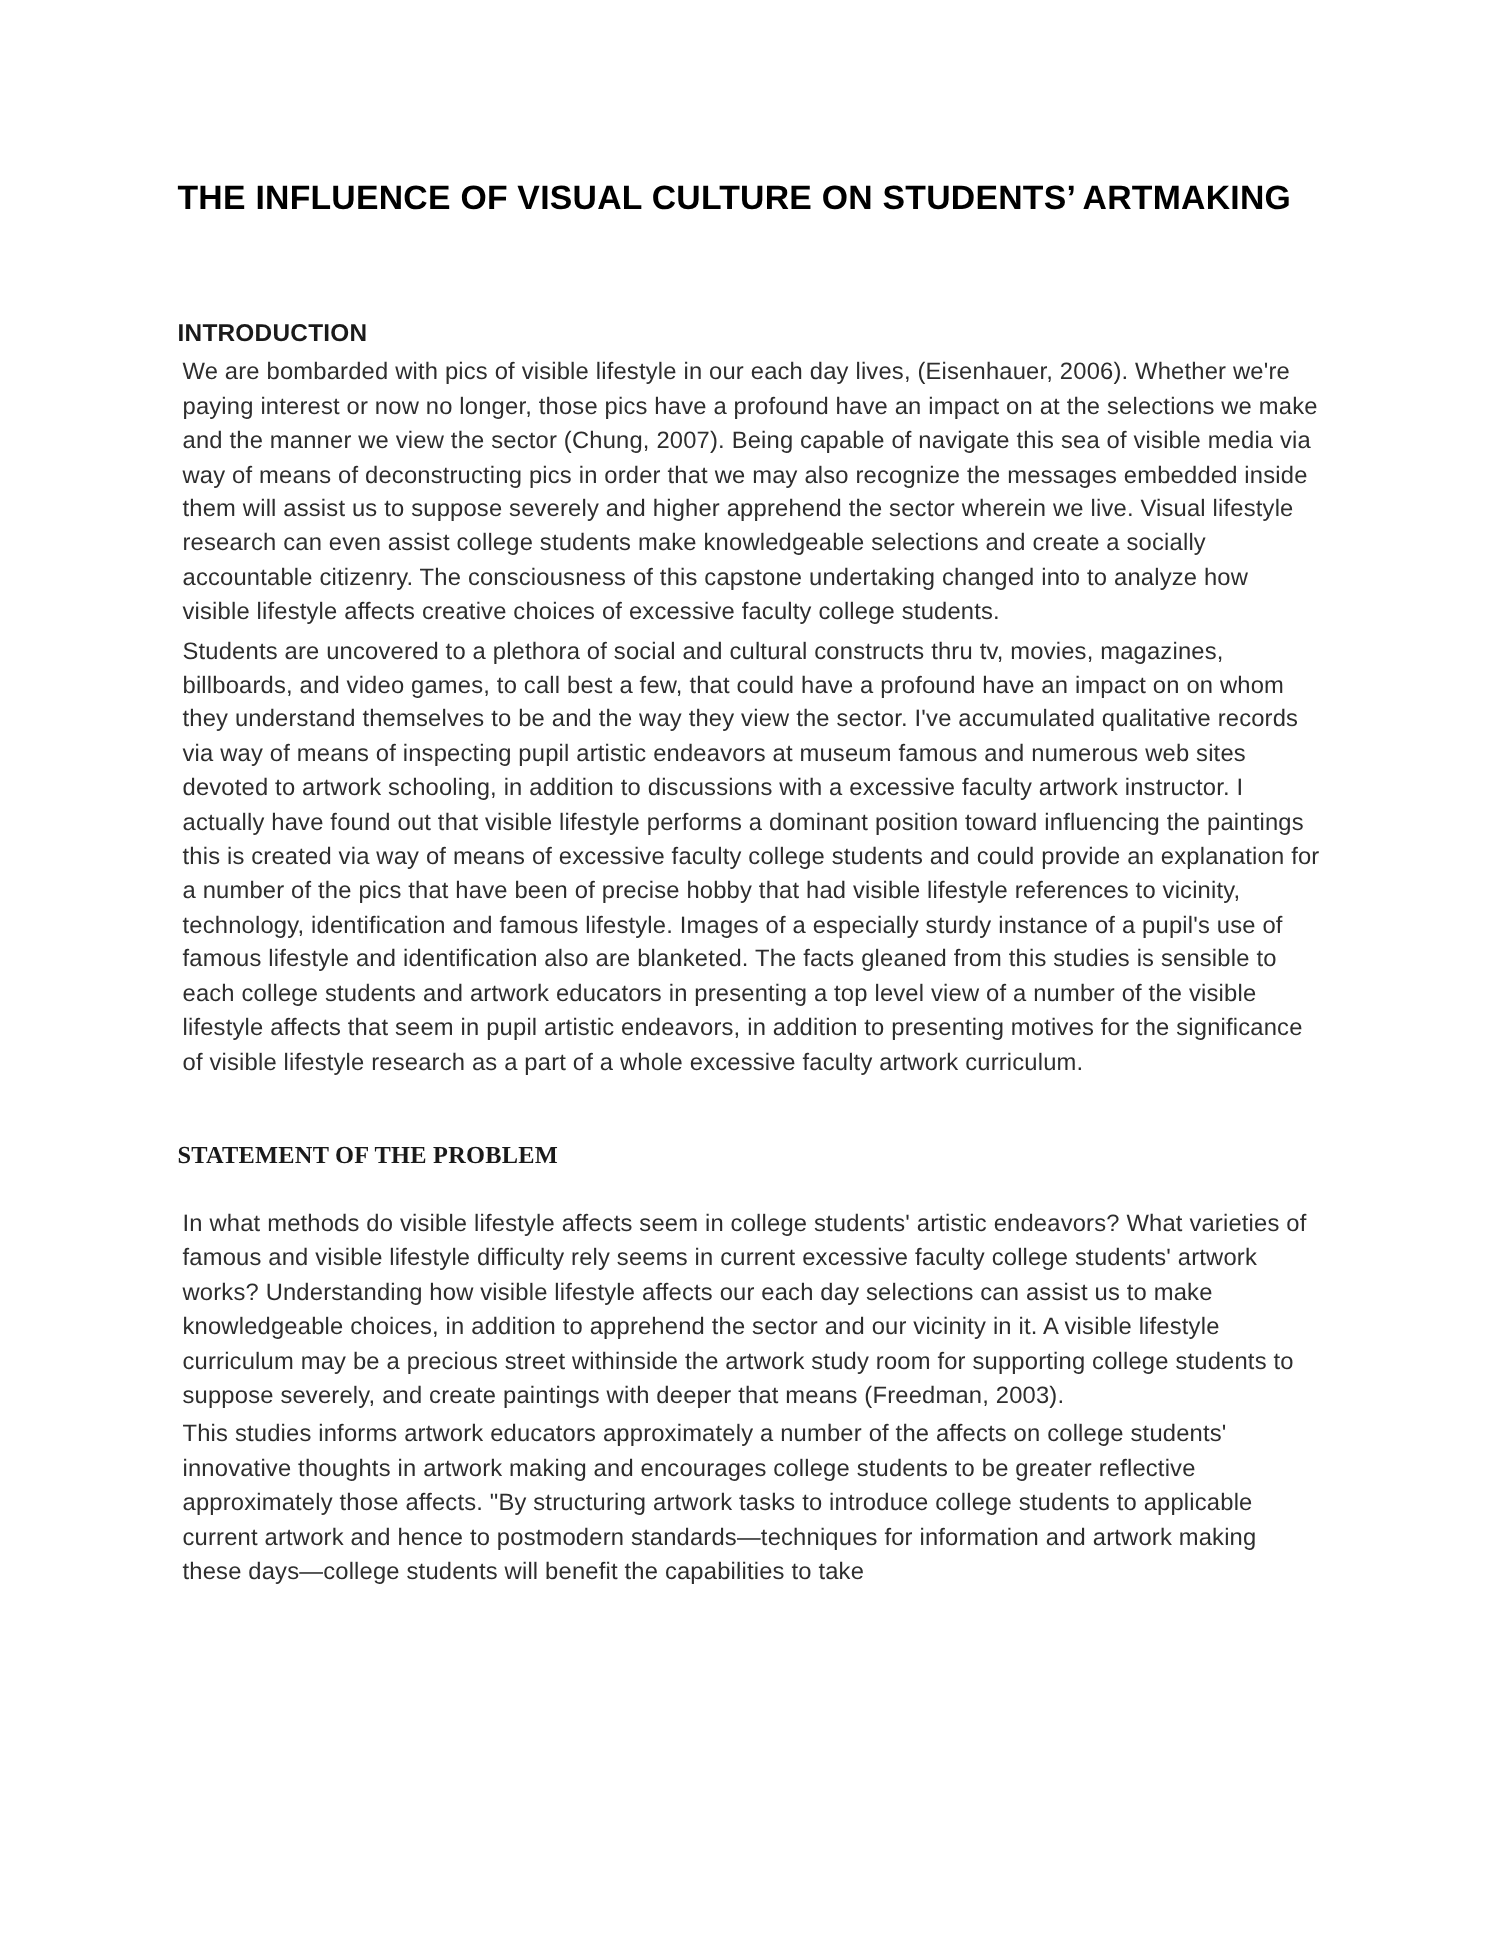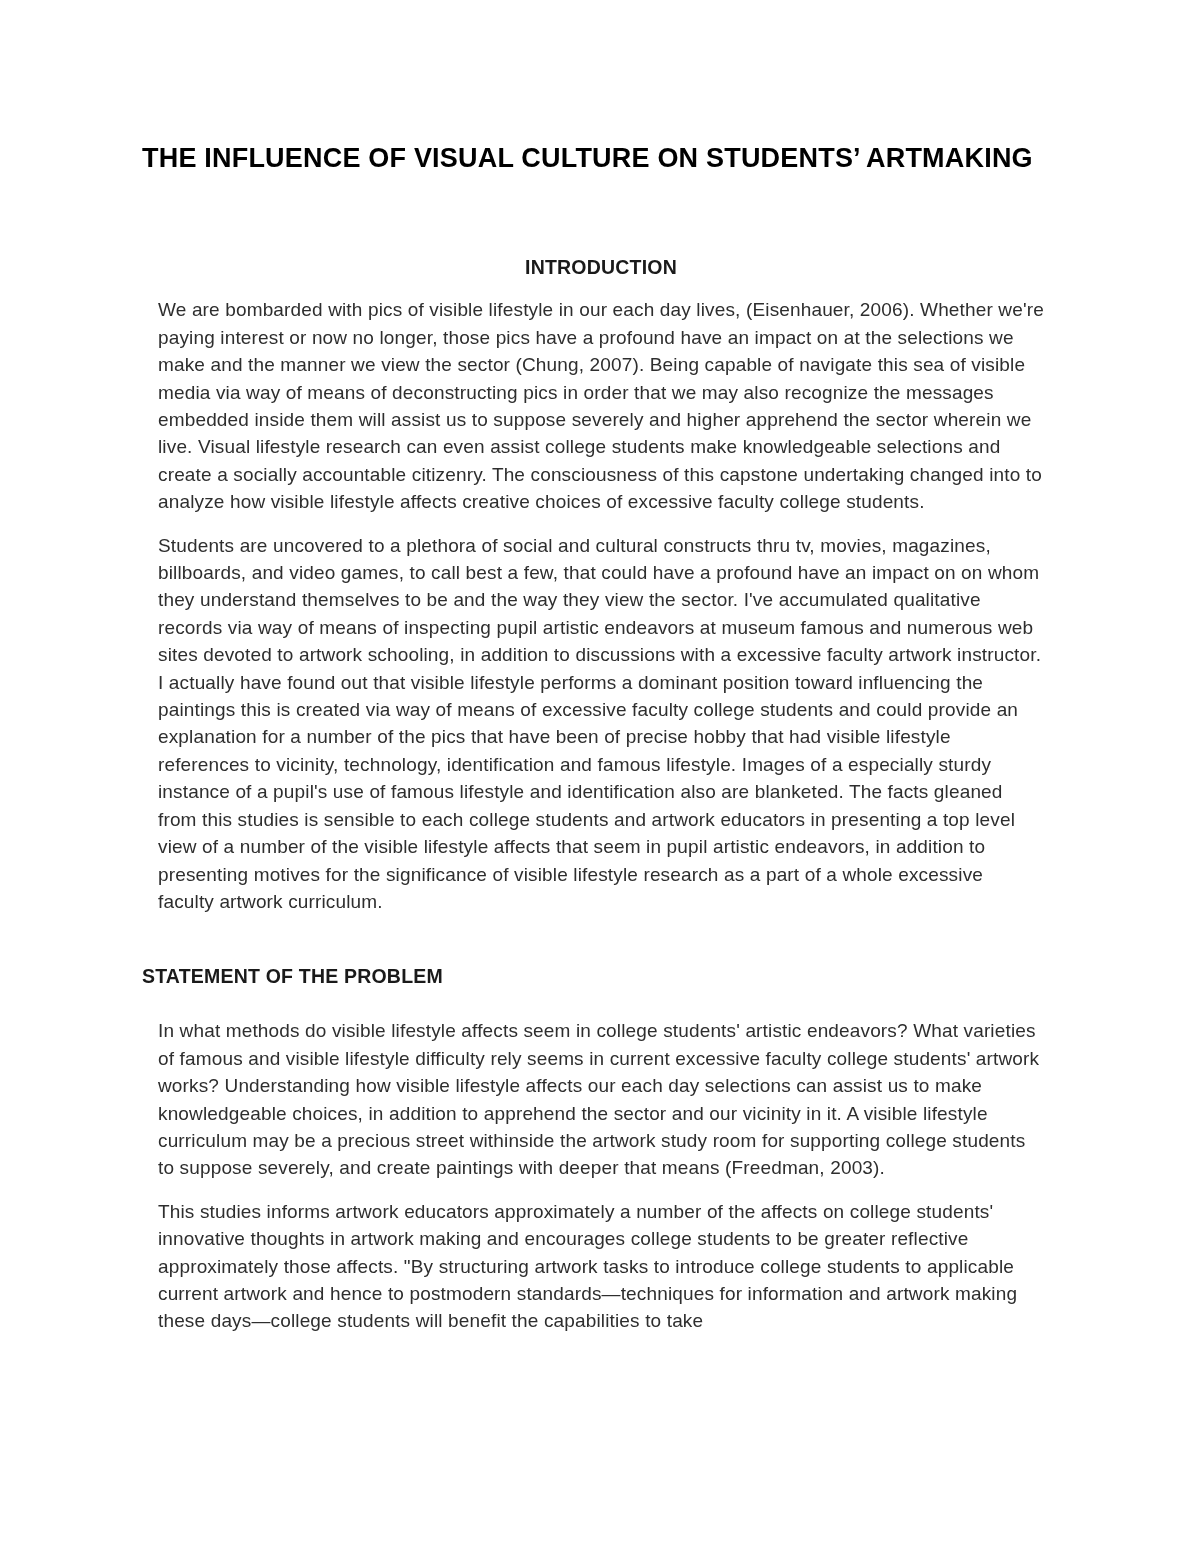--- a/index.html
+++ b/index.html
@@ -23,28 +23,28 @@
     line-height: 1.2;
     margin: 0 0 80px 0;
   }
   h2.sec-heading {
     font-size: 19.5px;
     font-weight: bold;
     color: #1a1a1a;
     letter-spacing: 0.2px;
     line-height: 26px;
   }
-  h2.tight { margin: 0 0 3px 0; text-align: center; }      
-  h2.spaced { margin: 48px 0 28px 0; } 
+  h2.tight { margin: 0 0 3px 0; }      
+  h2.spaced { margin: 48px 0 28px 0; font-family: Liberation Serif, serif; } 
   p.body-par {
     font-size: 19px;
     line-height: 27.4px;
     letter-spacing: 0.15px;
     color: #2e2e2e;
-    margin: 16px;
+    margin: 4px;
     text-align: left;
   }
 </style>
 </head>
 <body>
 
 <div class="page">
 
   <h1 class="doc-title">THE INFLUENCE OF VISUAL CULTURE ON STUDENTS’ ARTMAKING</h1>
 

